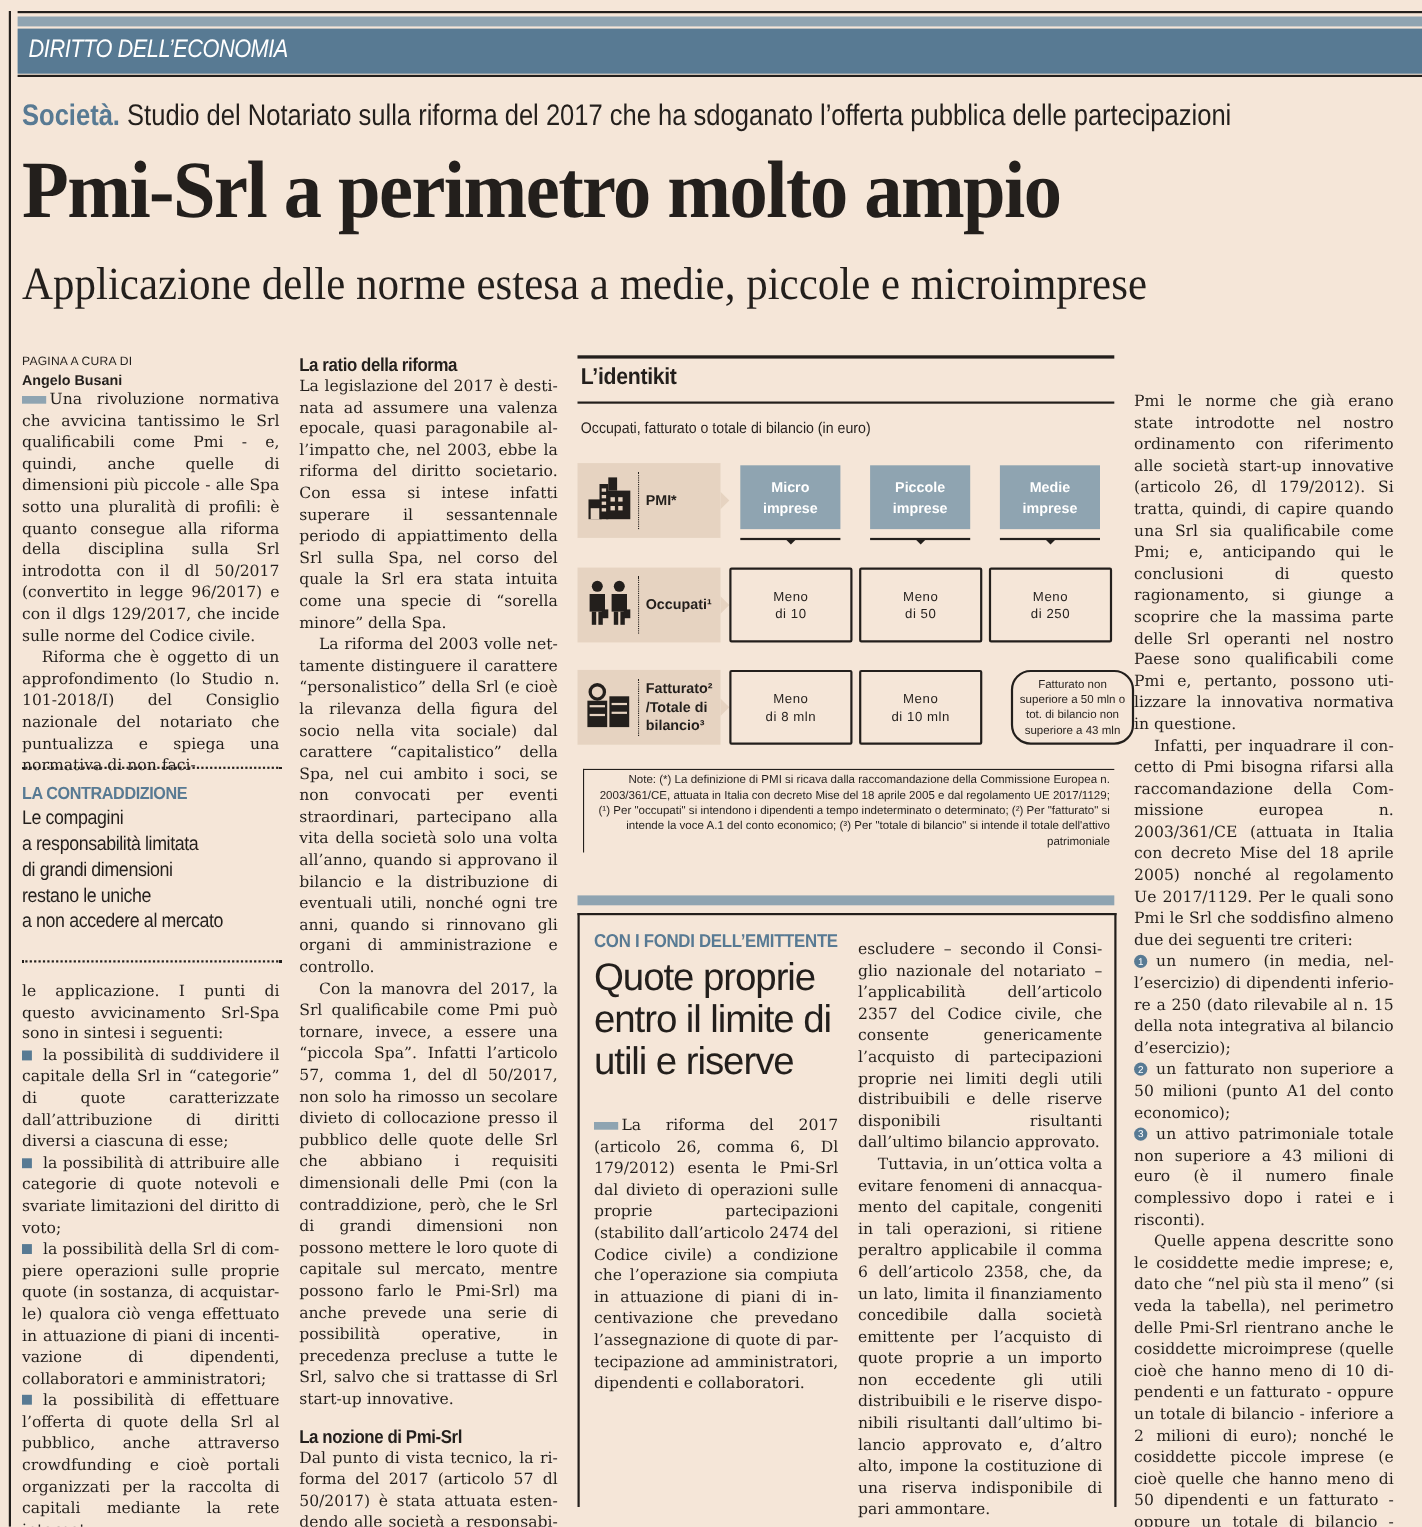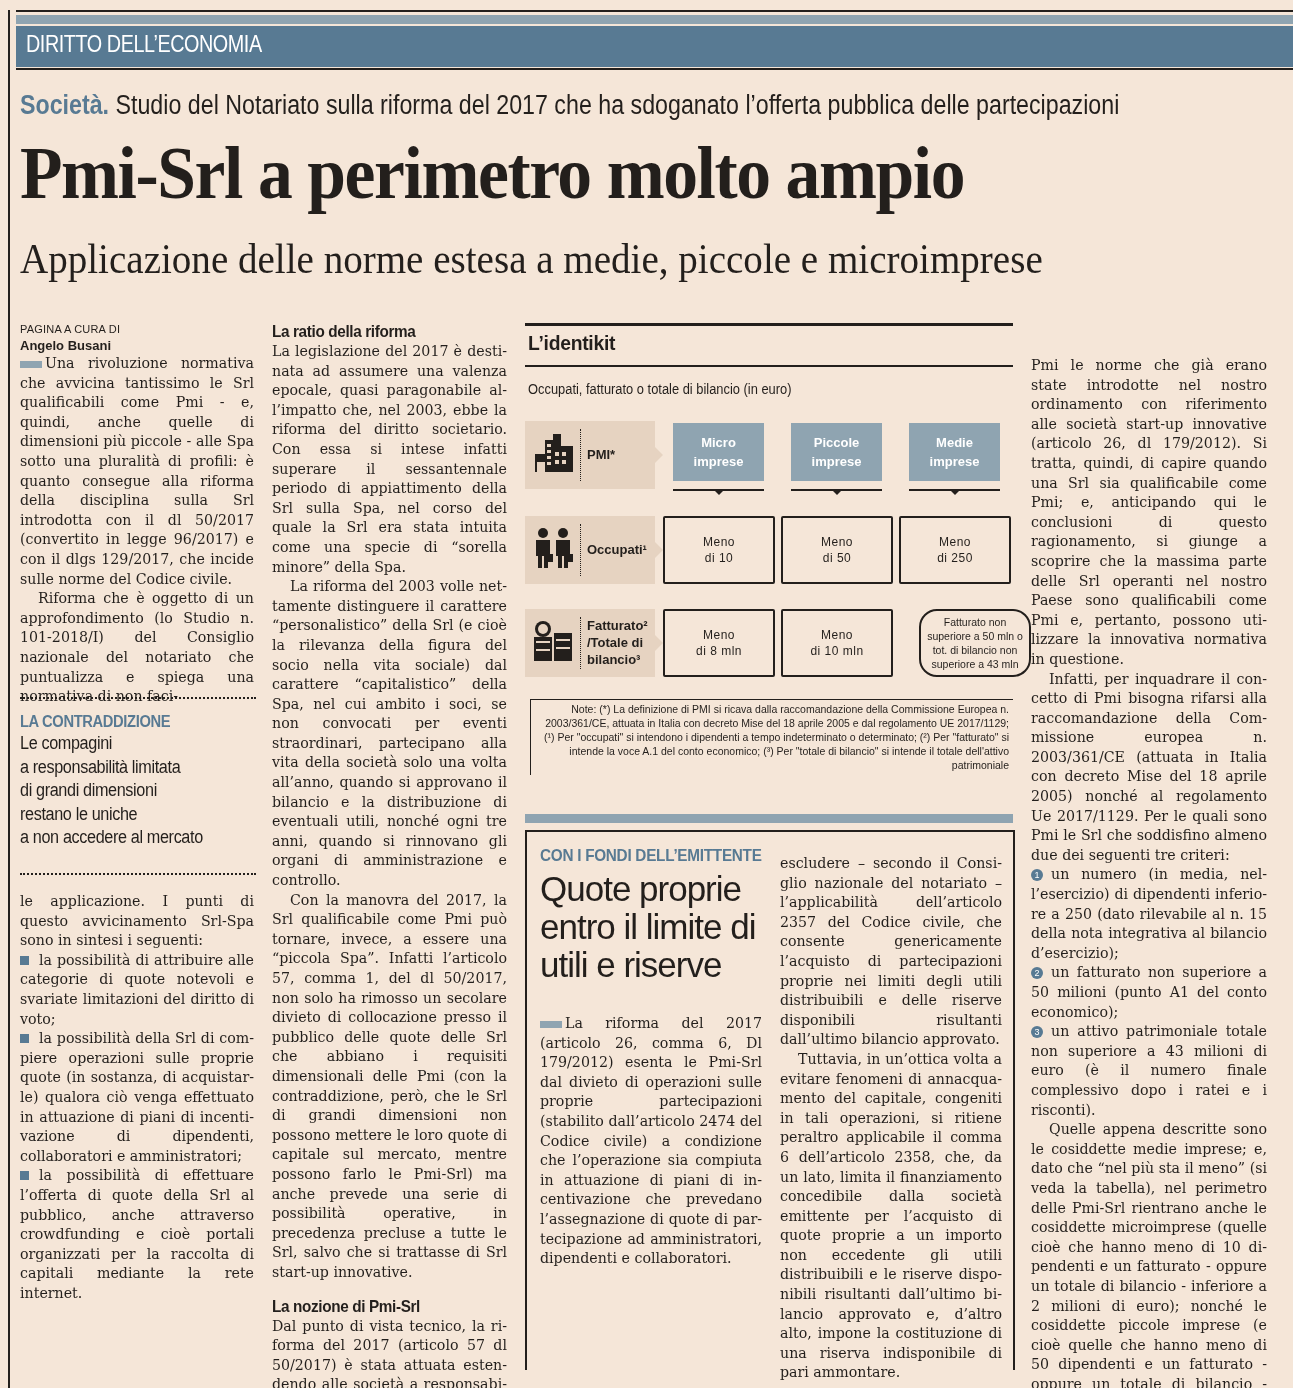--- a/index.html
+++ b/index.html
@@ -1,21 +1,21 @@
 <!DOCTYPE html>
 <html><head>
 <meta charset="utf-8">
 <style>
   * { box-sizing: border-box; margin: 0; padding: 0; }
   html, body { width: 1293px; height: 1388px; background: #f5e6d8; overflow: hidden; }
   body { position: relative; font-family: "DejaVu Serif", serif; color: #231f1c; }
 
   .left-rule { position: absolute; left: 8px; top: 10px; width: 2px; height: 1378px; background: #231f1c; }
 
-  .section-bar { position: absolute; left: 16px; top: 10px; width: 1277px; height: 52px; }
+  .section-bar { position: absolute; left: 16px; top: 10px; width: 1277px; height: 52px; font-style: italic; }
   .section-bar .top-line { position: absolute; left: 0; top: 0; width: 100%; height: 2px; background: #231f1c; }
   .section-bar .light { position: absolute; left: 0; top: 5px; width: 100%; height: 9px; background: #8fa4b1; }
   .section-bar .dark { position: absolute; left: 0; top: 16px; width: 100%; height: 41px; background: #587a93; }
   .section-bar .bottom-line { position: absolute; left: 0; top: 58px; width: 100%; height: 2px; background: #231f1c; }
   .section-bar .label { position: absolute; left: 10px; top: 21px; font-family: "Liberation Sans", sans-serif; font-size: 23px; color: #ffffff; letter-spacing: -0.5px; transform: scaleX(0.86); transform-origin: left; }
 
   .kicker { position: absolute; left: 20px; top: 90px; font-family: "Liberation Sans", sans-serif; font-size: 27px; white-space: nowrap; transform: scaleX(0.86); transform-origin: left; }
   .kicker .k1 { font-weight: bold; color: #587a93; }
   .kicker .k2 { color: #231f1c; }
 
@@ -106,20 +106,21 @@
   <div class="cbody">Le compagini</div>
   <div class="cbody">a responsabilità limitata</div>
   <div class="cbody">di grandi dimensioni</div>
   <div class="cbody">restano le uniche</div>
   <div class="cbody">a non accedere al mercato</div>
 </div>
 <div class="dotted-sep" style="left:20px; top:873px; width:236px;"></div>
 
 <div class="col col1" style="top:892px;">
   <p>le applicazione. I punti di questo avvicinamento Srl-Spa sono in sintesi i seguenti:</p>
+  <p><span class="bullet-sq"></span><span>la possibilità di suddividere il capitale della Srl in “categorie” di quote caratterizzate dall’attri­buzione di diritti diversi a cia­scuna di esse;</span></p>
   <p><span class="bullet-sq"></span><span>la possibilità di attribuire alle categorie di quote notevoli e sva­riate limitazioni del diritto di voto;</span></p>
   <p><span class="bullet-sq"></span><span>la possibilità della Srl di com­piere operazioni sulle proprie quote (in sostanza, di acquistar­le) qualora ciò venga effettuato in attuazione di piani di incenti­vazione di dipendenti, collabora­tori e amministratori;</span></p>
   <p><span class="bullet-sq"></span><span>la possibilità di effettuare l’of­ferta di quote della Srl al pubbli­co, anche attraverso crowdfun­ding e cioè portali organizzati per la raccolta di capitali mediante la rete internet.</span></p>
 </div>
 
 <div class="col col2" style="top:322px;">
   <div class="subhead">La ratio della riforma</div>
   <p>La legislazione del 2017 è desti­nata ad assumere una valenza epocale, quasi paragonabile al­l’impatto che, nel 2003, ebbe la riforma del diritto societario. Con essa si intese infatti supera­re il sessantennale periodo di ap­piattimento della Srl sulla Spa, nel corso del quale la Srl era stata intuita come una specie di “so­rella minore” della Spa.</p>
   <p class="ind">La riforma del 2003 volle net­tamente distinguere il carattere “personalistico” della Srl (e cioè la rilevanza della figura del socio nella vita sociale) dal carattere “capitalistico” della Spa, nel cui ambito i soci, se non convocati per eventi straordinari, parteci­pano alla vita della società solo una volta all’anno, quando si ap­provano il bilancio e la distribu­zione di eventuali utili, nonché ogni tre anni, quando si rinnova­no gli organi di amministrazione e controllo.</p>
   <p class="ind">Con la manovra del 2017, la Srl qualificabile come Pmi può tor­nare, invece, a essere una “pic­cola Spa”. Infatti l’articolo 57, comma 1, del dl 50/2017, non solo ha rimosso un secolare divieto di collocazione presso il pubbli­co delle quote delle Srl che ab­biano i requisiti dimensionali delle Pmi (con la contraddizio­ne, però, che le Srl di grandi di­mensioni non possono mettere le loro quote di capitale sul mer­cato, mentre possono farlo le Pmi-Srl) ma anche prevede una serie di possibilità operative, in precedenza precluse a tutte le Srl, salvo che si trattasse di Srl start-up innovative.</p>

